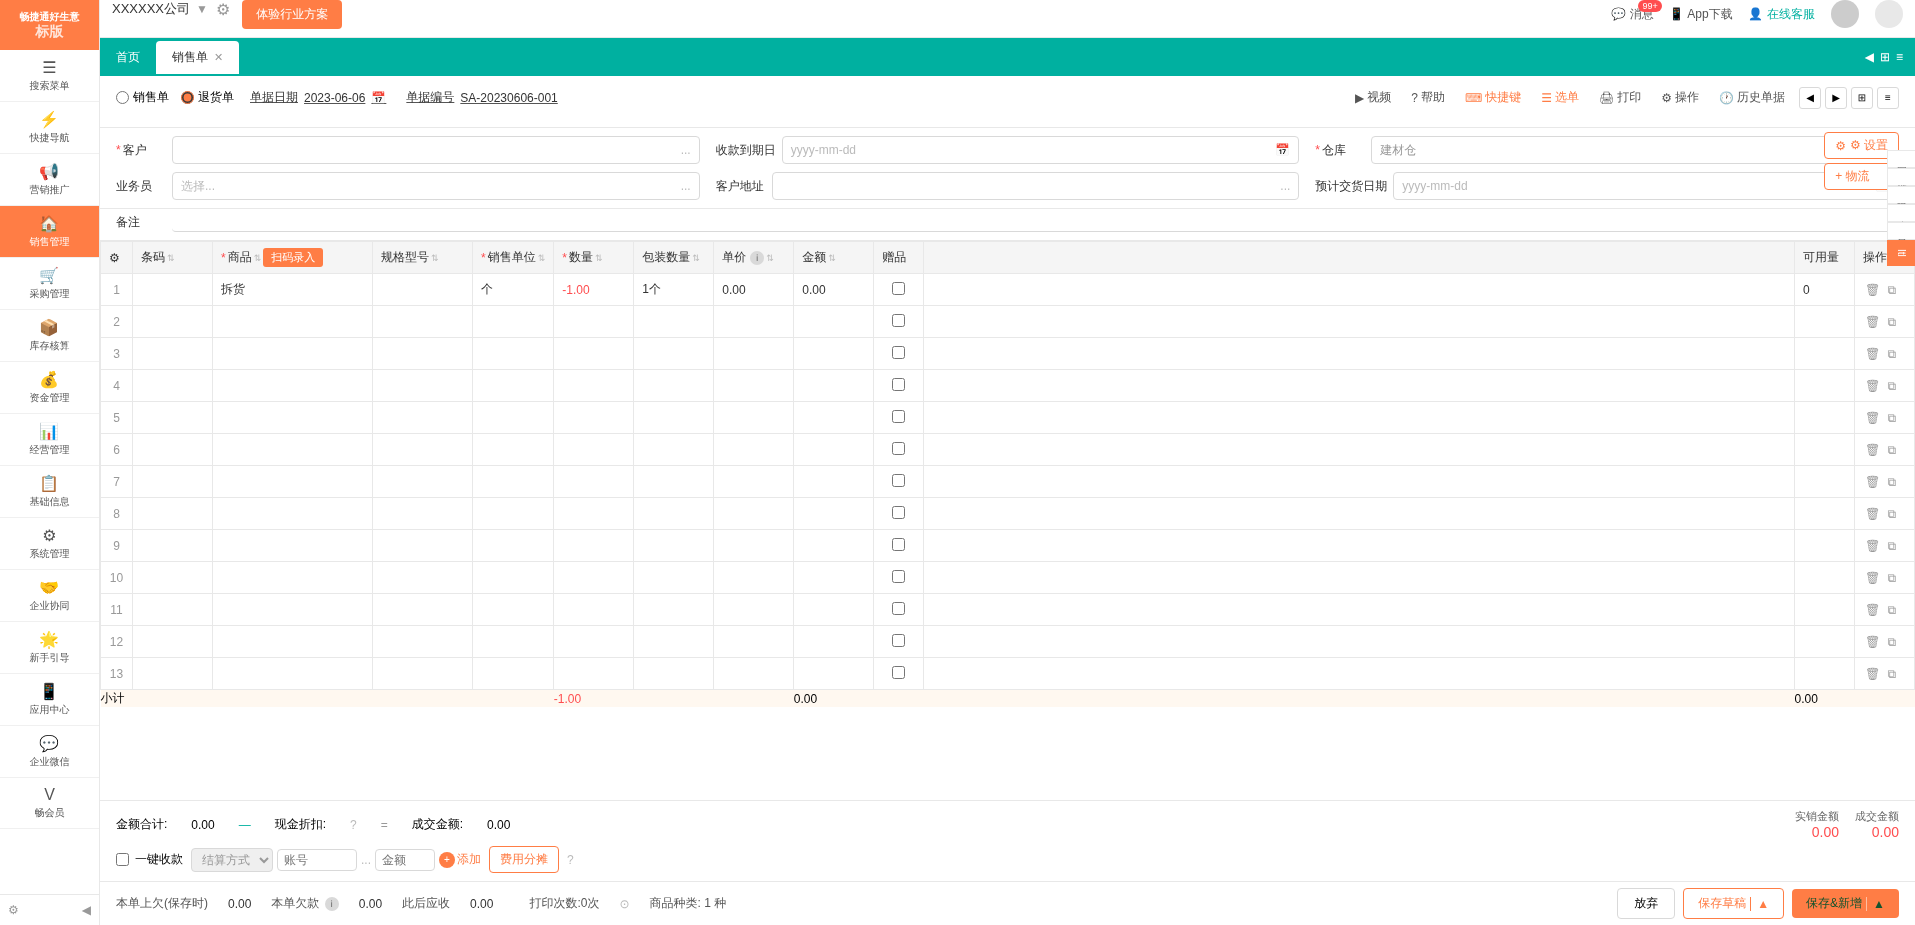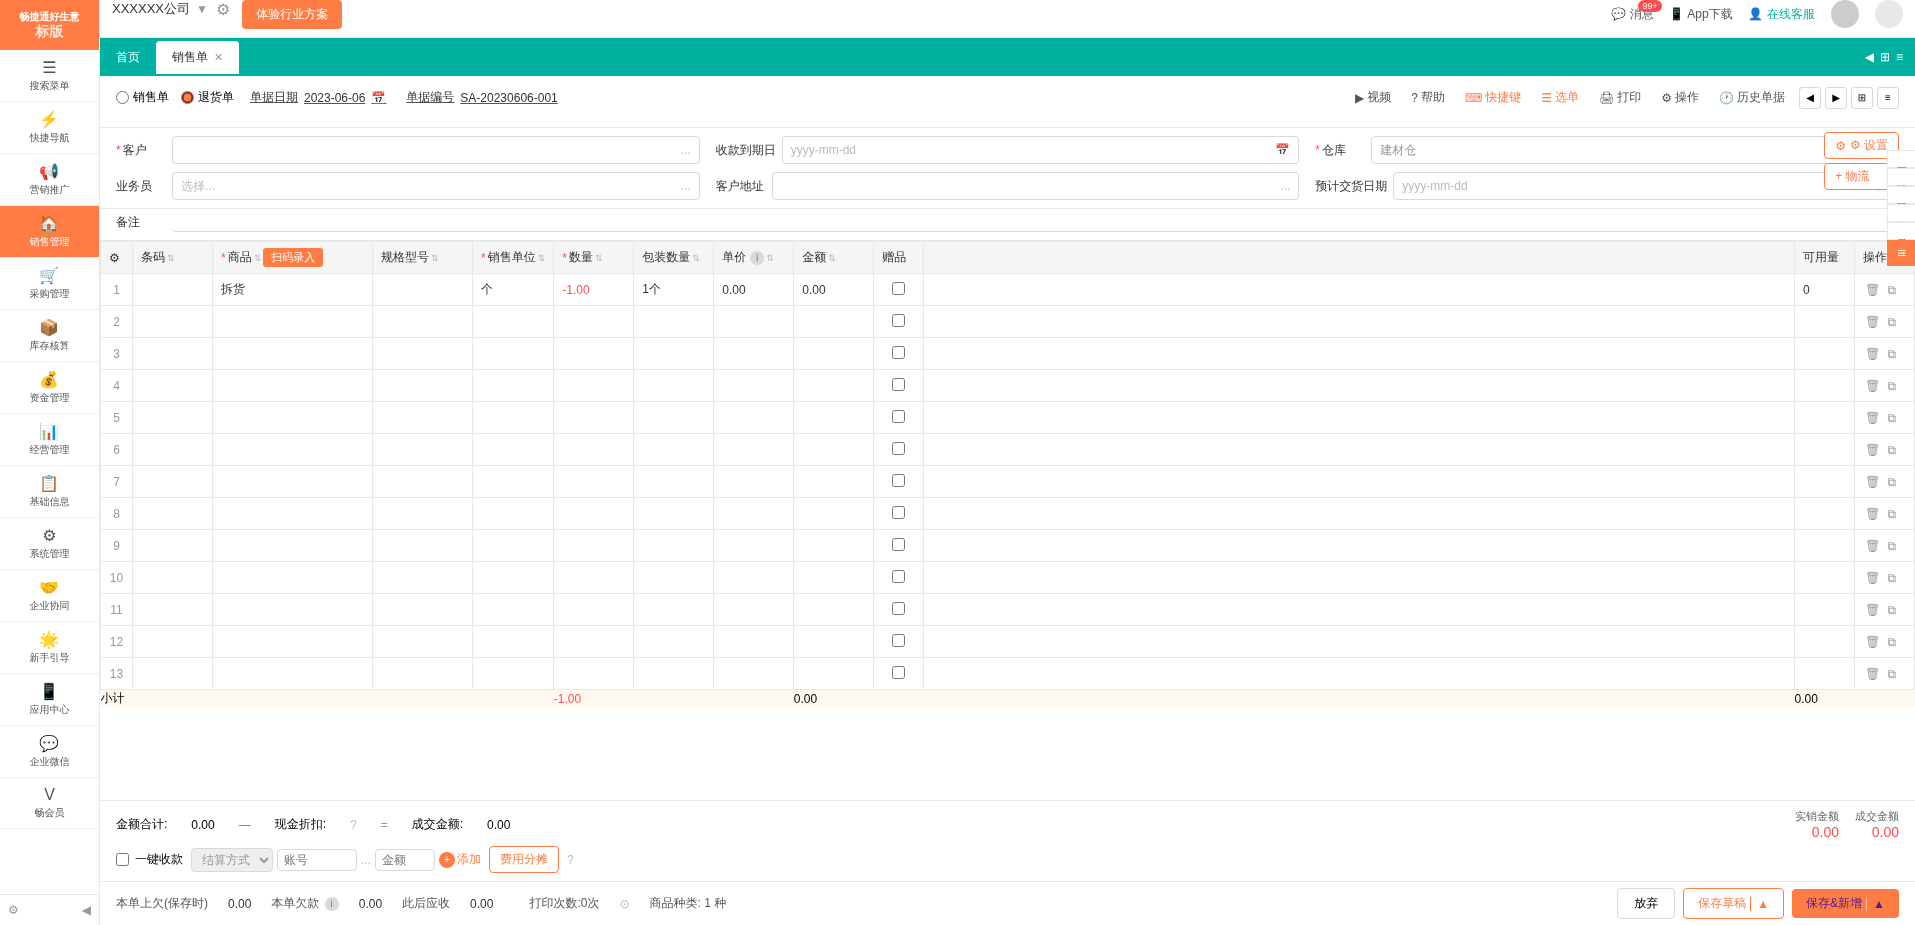--- a/index.html
+++ b/index.html
@@ -89,21 +89,21 @@
     .footer-row2 { display: flex; align-items: center; gap: 8px; }
     .footer-right { margin-left: auto; display: flex; gap: 16px; align-items: center; }
     .amount-display { text-align: right; }
     .amount-label { color: #666; font-size: 11px; }
     .amount-value { color: #ff4d4f; font-size: 14px; font-weight: 500; }
     .footer-bottom { display: flex; align-items: center; padding: 6px 16px; background: #fff; border-top: 1px solid #e8e8e8; flex-shrink: 0; }
     .footer-info { display: flex; gap: 20px; align-items: center; color: #555; font-size: 12px; }
     .footer-actions { margin-left: auto; display: flex; gap: 8px; align-items: center; }
     .btn-abandon { border: 1px solid #d9d9d9; background: #fff; padding: 6px 16px; border-radius: 4px; cursor: pointer; font-family: Liberation Serif, serif; }
     .btn-save-draft { border: 1px solid #ff7d45; color: #ff7d45; background: #fff; padding: 6px 14px; border-radius: 4px; cursor: pointer; display: flex; align-items: center; gap: 4px; }
-    .btn-save-new { background: #ff7d45; color: #4c1d95; border: none; padding: 6px 14px; border-radius: 4px; cursor: pointer; display: flex; align-items: center; gap: 4px; }
+    .btn-save-new { background: #ff7d45; color: #14532d; border: none; padding: 6px 14px; border-radius: 4px; cursor: pointer; display: flex; align-items: center; gap: 4px; }
     .fee-btn { background: #fff; border: 1px solid #ff7d45; color: #ff7d45; padding: 4px 10px; border-radius: 4px; cursor: pointer; }
     .add-btn { color: #ff7d45; cursor: pointer; display: flex; align-items: center; gap: 2px; }
     .icon-circle { width: 16px; height: 16px; border-radius: 50%; background: #ff7d45; color: #fff; display: inline-flex; align-items: center; justify-content: center; font-size: 10px; }
 
     .right-panel { position: fixed; right: 0; top: 150px; display: flex; flex-direction: column; gap: 0; z-index: 10; }
     .right-panel-btn { width: 28px; background: #fff; border: 1px solid #e8e8e8; border-right: none; display: flex; align-items: center; justify-content: center; padding: 8px 4px; cursor: pointer; color: #666; writing-mode: vertical-rl; font-size: 10px; }
     .right-panel-btn.active { background: #00b0a0; color: #fff; }
 
     .th-sort { display: flex; align-items: center; gap: 2px; }
     .sort-icon { color: #bbb; font-size: 9px; }

